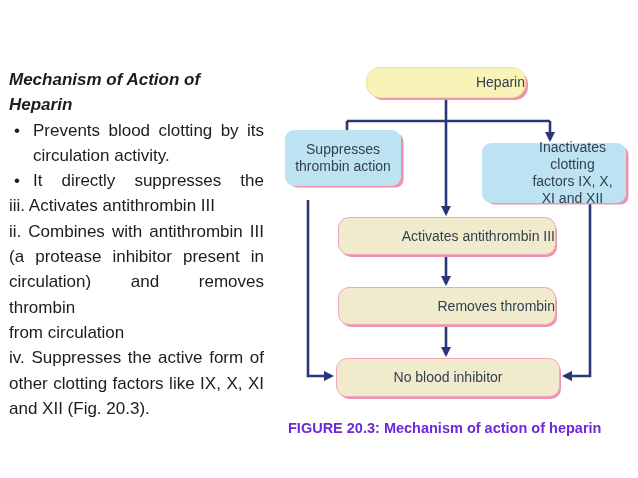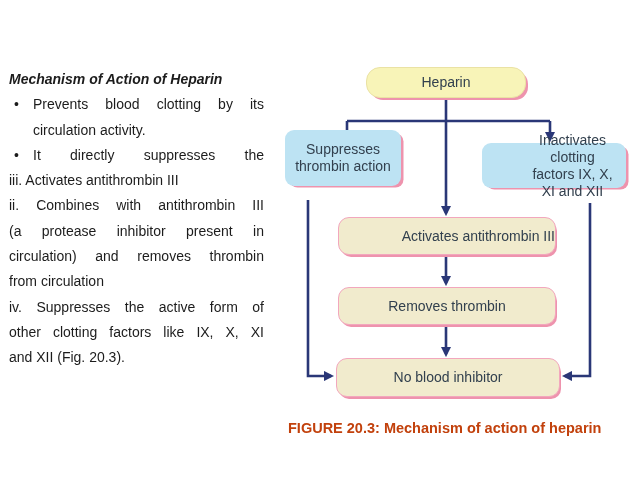--- a/index.html
+++ b/index.html
@@ -3,21 +3,21 @@
 <meta charset="utf-8">
 <style>
   html,body{margin:0;padding:0;background:#fff;}
   #page{
     position:relative;width:638px;height:478px;background:#fff;overflow:hidden;
     font-family:"Liberation Sans",sans-serif;
   }
   
   #left-text{
     position:absolute;left:9px;top:67px;width:255px;
-    font-size:14px;line-height:25.3px;color:var(--body_text,#1c1c1c);
+    font-size:17px;line-height:25.3px;color:var(--body_text,#1c1c1c);
   }
   .title-line{font-weight:bold;font-style:italic;}
   .para{position:relative;}
   .para.bulleted{padding-left:24px;}
   .bullet{position:absolute;left:5px;top:0;}
   .tline{text-align:justify;text-align-last:justify;}
   .tline.last{text-align-last:left;}
   
   #figure{position:absolute;left:280px;top:55px;width:358px;height:352px;}
   #flow-svg{position:absolute;left:0;top:0;pointer-events:none;}
@@ -27,42 +27,43 @@
     position:absolute;display:flex;align-items:center;justify-content:center;
     text-align:center;white-space:pre-line;
     font-size:14px;line-height:17px;color:var(--node_text,#32404e);
     box-sizing:border-box;
   }
   .node.yellow{
     background:var(--yellow_fill,#f8f4b8);
     border:1px solid var(--yellow_border,#eae2a4);
     border-radius:14px;
     box-shadow:3px 3px 0 -1px var(--pink_shadow,#ee93ad);
+    justify-content:flex-end;
   }
   .node.blue{
     background:var(--blue_fill,#bde3f3);
     border-radius:9px;
     box-shadow:3.5px 2.5px 0 -1px var(--pink_shadow,#ee93ad);
   }
   .node.cream{
     background:var(--cream_fill,#f1ebcd);
     border:1.5px solid var(--pink_border,#f2a7bd);
     border-radius:11px;
     box-shadow:2px 3px 0 -1px var(--pink_shadow,#ee93ad);
   }
   .n-heparin{left:86px;top:12px;width:160px;height:31px;}
   .n-suppresses{left:5px;top:75px;width:116px;height:56px;}
-  .n-inactivates{left:202px;top:88px;width:144px;height:45px;padding-left:37px;}
+  .n-inactivates{left:202px;top:88px;width:144px;height:60px;padding-left:37px;}
   .n-activates{left:58px;top:162px;width:218px;height:38px;justify-content:flex-end;}
-  .n-removes{left:58px;top:232px;width:218px;height:38px;}
+  .n-removes{left:58px;top:232px;width:218px;height:38px;justify-content:flex-end;}
   .n-noclot{left:56px;top:303px;width:224px;height:39px;}
   
   #caption{
     position:absolute;left:288px;top:417px;width:330px;
-    font-weight:bold;font-size:14.5px;line-height:22px;color:#c2410c;
+    font-weight:bold;font-size:14.5px;line-height:22px;color:#6d28d9;
   }
 </style>
 </head>
 <body>
 
 <div id="page">
 
   <div id="left-text">
     <div class="title-line">Mechanism of Action of Heparin</div>
     <div id="paras">

